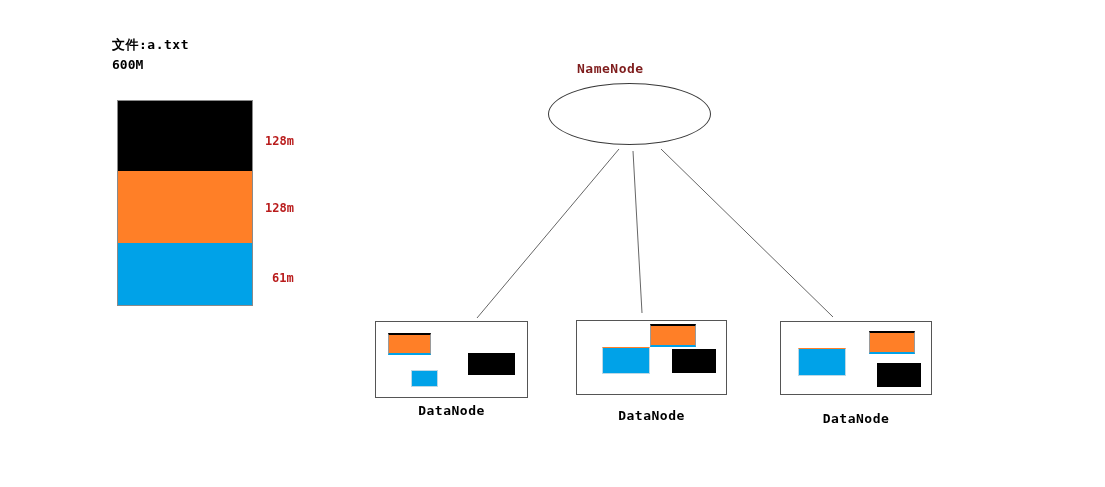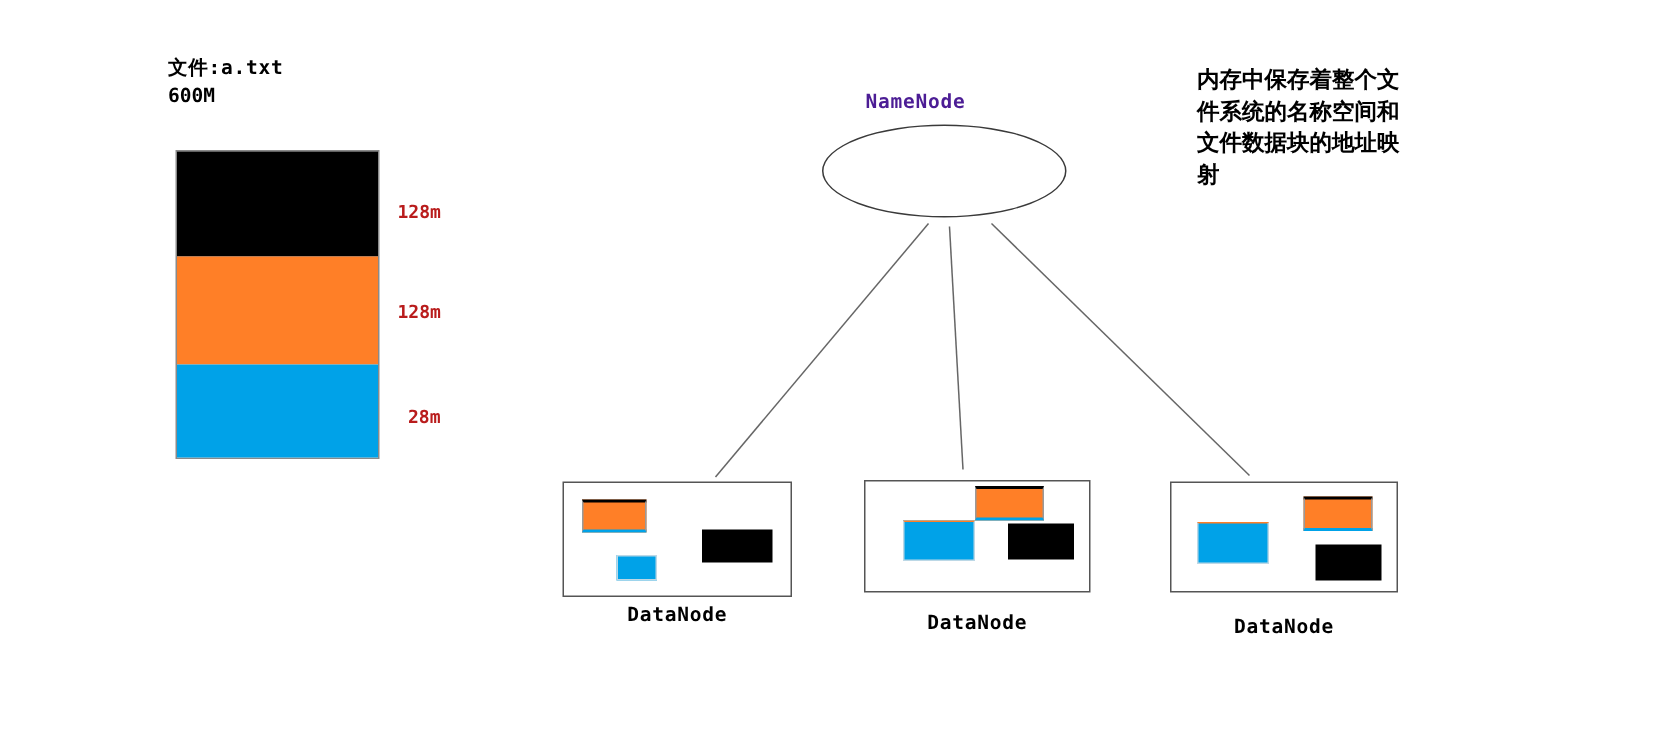--- a/index.html
+++ b/index.html
@@ -34,21 +34,21 @@
   .size-label {
     font-size:12px; font-weight:bold; color:#b91c1c; white-space:nowrap;
   }
   .size-label.l1 { left:265px; top:134px; }
   .size-label.l2 { left:265px; top:201px; }
   .size-label.l3 { left:272px; top:271px; }
 
   
   .namenode-label {
     left:577px; top:61px;
-    font-size:13px; font-weight:bold; color:#4c1d95; white-space:nowrap;
+    font-size:13px; font-weight:bold; color:#7f1d1d; white-space:nowrap;
     letter-spacing:0.5px;
   }
   .ellipse {
     left:548px; top:83px; width:163px; height:62px;
     border:1px solid #3a3a3a; border-radius:50%;
     background:#ffffff;
   }
 
   
   svg.connectors { left:0; top:0; pointer-events:none; }
@@ -111,37 +111,31 @@
   <div class="abs file-size">600M</div>
 
   <div class="abs stack">
     <div class="seg seg-black"></div>
     <div class="seg seg-orange"></div>
     <div class="seg seg-blue"></div>
   </div>
 
   <div class="abs size-label l1">128m</div>
   <div class="abs size-label l2">128m</div>
-  <div class="abs size-label l3">28m</div>
+  <div class="abs size-label l3">61m</div>
 
   <svg class="abs connectors" width="1105" height="487" viewBox="0 0 1105 487">
     <line x1="619" y1="149" x2="477" y2="318" stroke="#666666" stroke-width="1"></line>
     <line x1="633" y1="151" x2="642" y2="313" stroke="#666666" stroke-width="1"></line>
     <line x1="661" y1="149" x2="833" y2="317" stroke="#666666" stroke-width="1"></line>
   </svg>
 
   <div class="abs namenode-label">NameNode</div>
   <div class="abs ellipse"></div>
 
-  <div class="abs annotation">
-    <div>内存中保存着整个文</div>
-    <div>件系统的名称空间和</div>
-    <div>文件数据块的地址映</div>
-    <div>射</div>
-  </div>
 
   <div class="abs dn-box b1">
     <div class="blk orange"></div>
     <div class="blk blue"></div>
     <div class="blk black"></div>
   </div>
   <div class="abs dn-box b2">
     <div class="blk orange"></div>
     <div class="blk blue orange-top"></div>
     <div class="blk black"></div>

